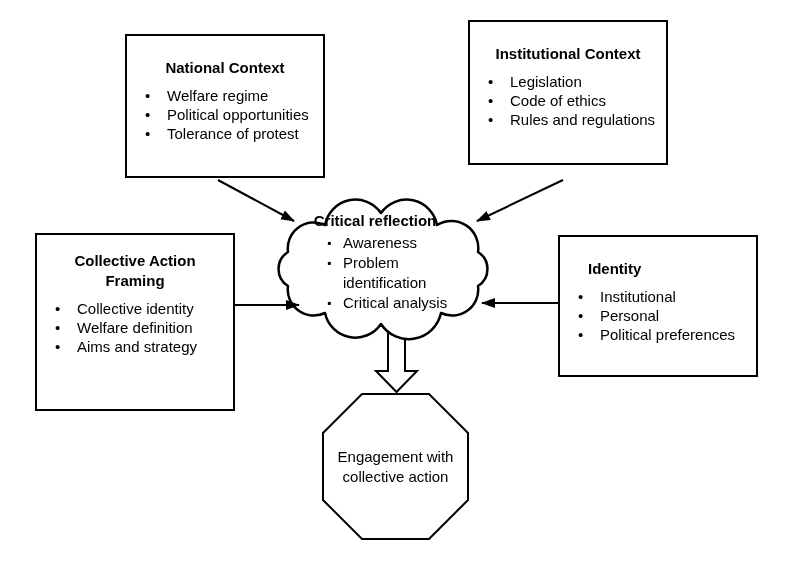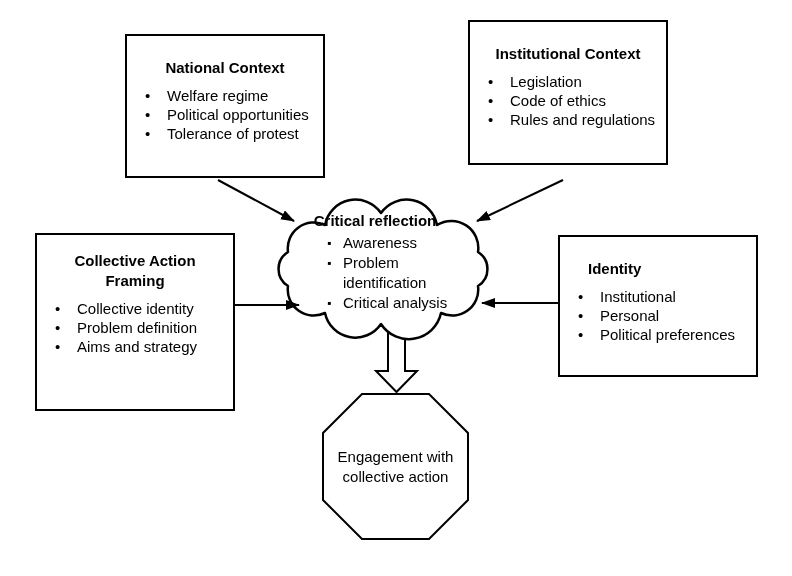--- a/index.html
+++ b/index.html
@@ -142,21 +142,21 @@
         <li>Legislation</li>
         <li>Code of ethics</li>
         <li>Rules and regulations</li>
       </ul>
   </div>
 
   <div class="box box-caf">
     <div class="box-title">Collective Action Framing</div>
     <ul class="bullets">
         <li>Collective identity</li>
-        <li>Problem definition</li>
+        <li>Welfare definition</li>
         <li>Aims and strategy</li>
       </ul>
   </div>
 
   <div class="box box-identity">
     <div class="box-title">Identity</div>
     <ul class="bullets">
         <li>Institutional</li>
         <li>Personal</li>
         <li>Political preferences</li>

